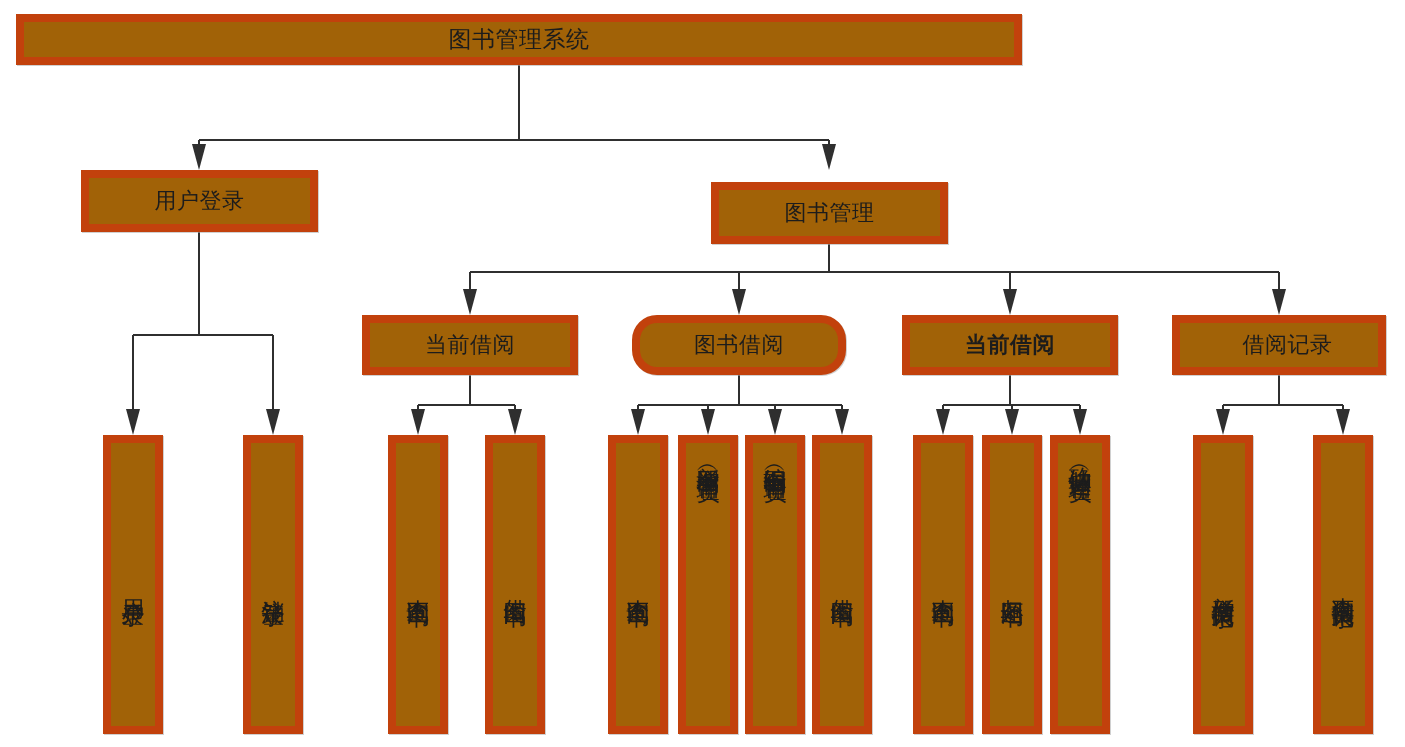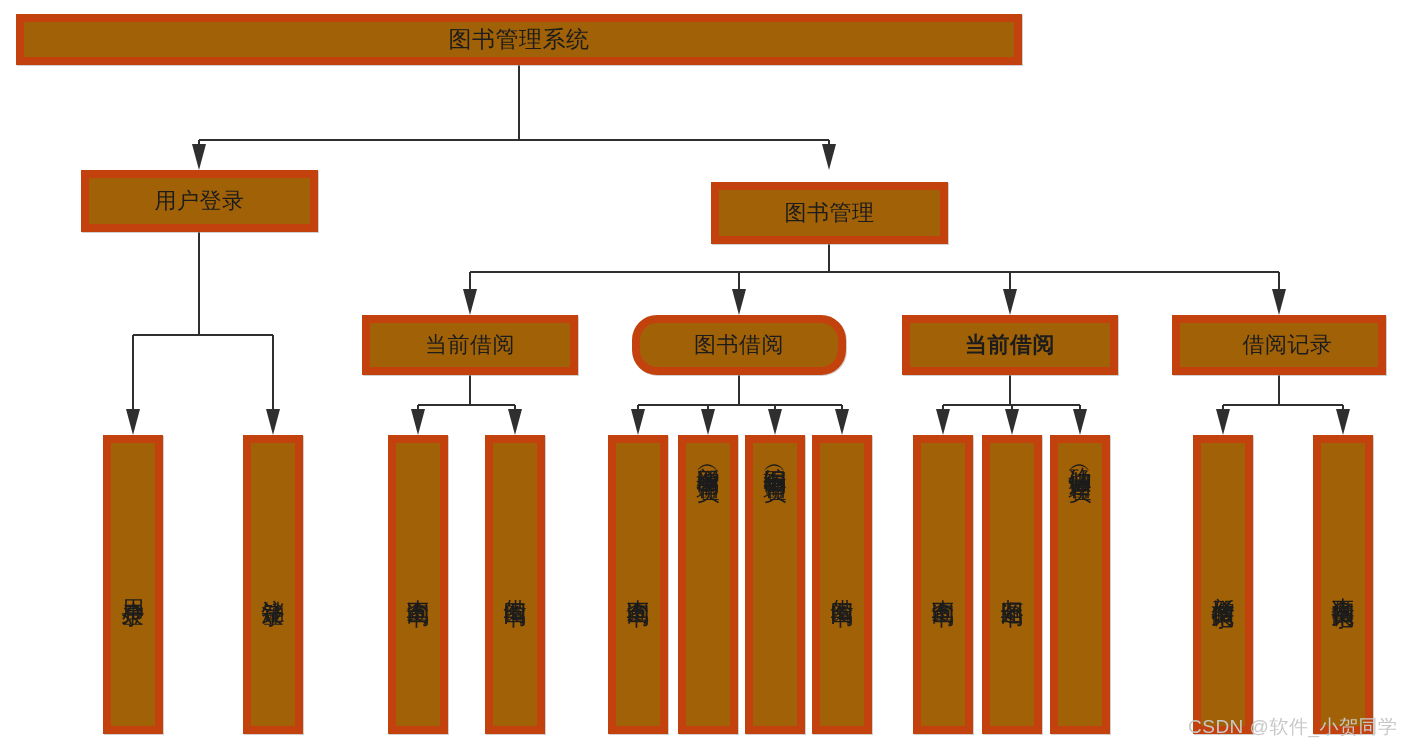--- a/index.html
+++ b/index.html
@@ -182,15 +182,14 @@
   <div class="node vert" id="n-leaf-10" style="left: 1050px; top: 435px; width: 60px; height: 299px;">
     <span class="lbl">确认归还（管理员）</span>
   </div>
   <div class="node vert centered" id="n-leaf-11" style="left: 1193px; top: 435px; width: 60px; height: 299px;">
     <span class="lbl">新增借阅记录</span>
   </div>
   <div class="node vert centered" id="n-leaf-12" style="left: 1313px; top: 435px; width: 60px; height: 299px;">
     <span class="lbl">查询借阅记录</span>
   </div>
 
-  <div class="watermark" id="wm" style="left: 1188px; top: 714px;">CSDN @软件_小贺同学</div>
 
 </div>
 
 </body></html>

